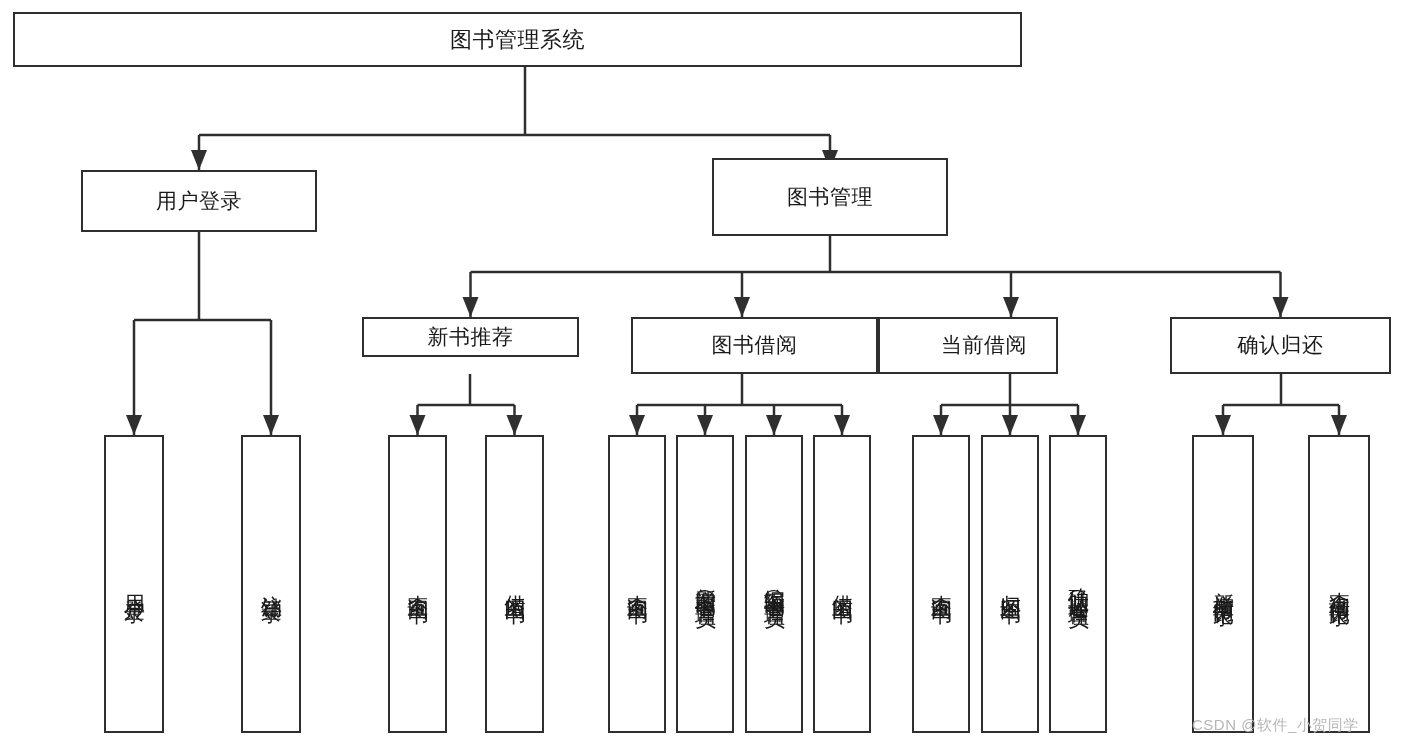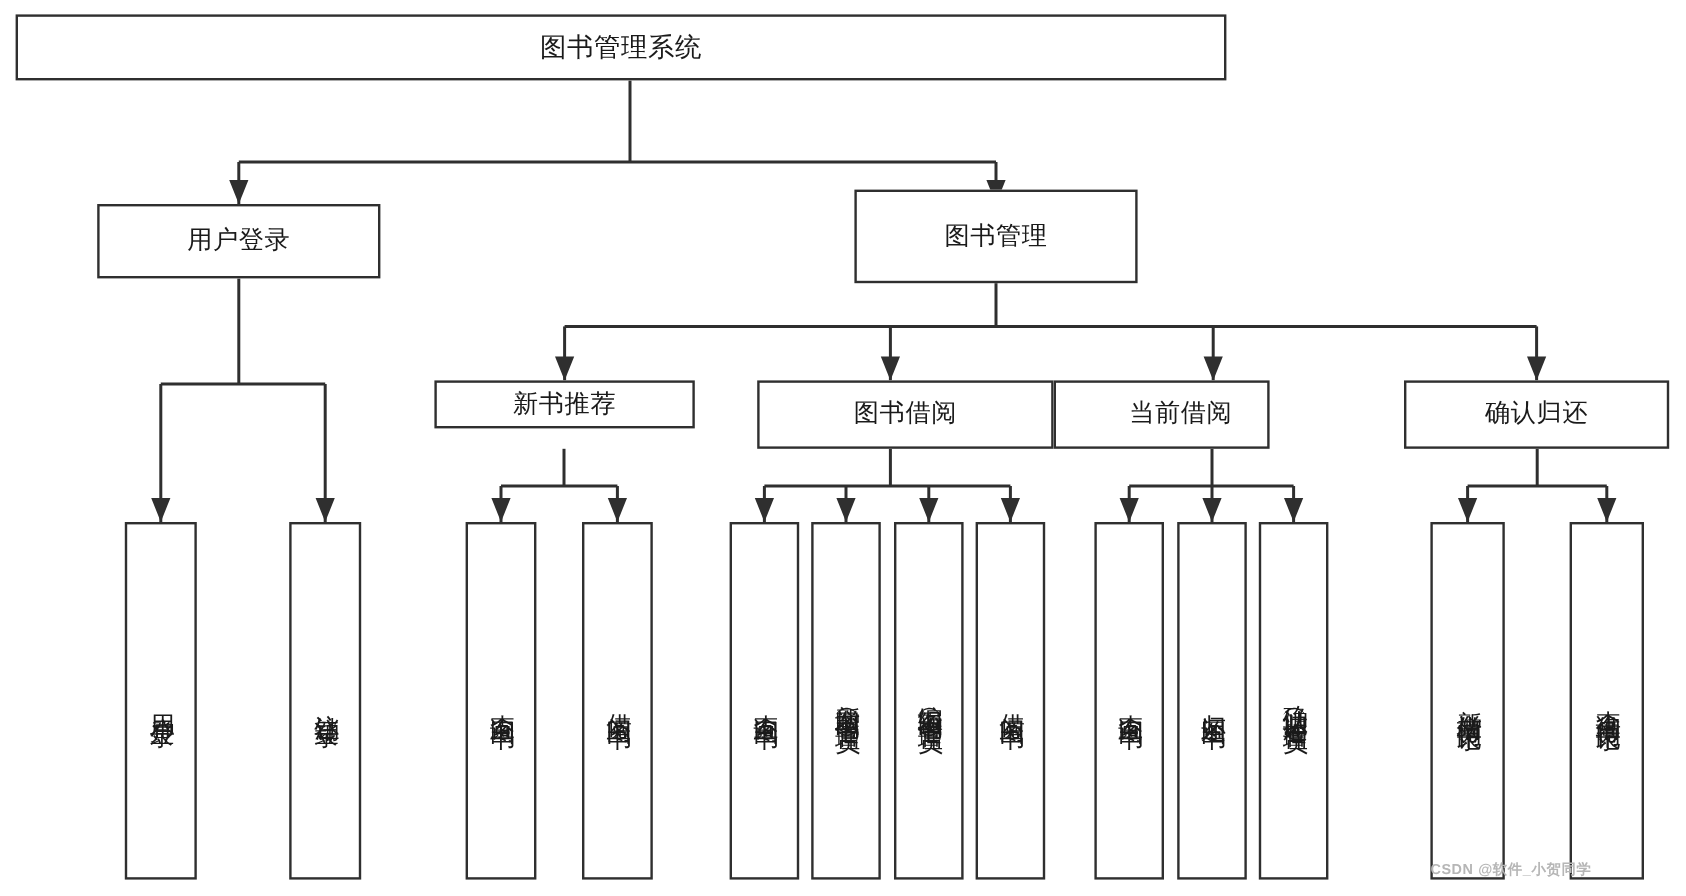--- a/index.html
+++ b/index.html
@@ -50,24 +50,23 @@
     text-orientation: upright;
     font-size: 21px;
     letter-spacing: 3px;
   }
   .node.root .node-label {
     font-size: 22px;
   }
   .watermark {
     position: absolute;
     color: #b6b6b6;
-    font-size: 12px;
+    font-size: 15px;
     white-space: nowrap;
     letter-spacing: 0.5px;
-    font-weight: bold;
   }
 </style>
 </head>
 <body>
 
 <div id="canvas">
   <svg id="wires" viewBox="0 0 1405 747">
       <line x1="525" y1="67" x2="525" y2="135" stroke="#2f2f2f" stroke-width="2.5"></line>
       <line x1="199" y1="135" x2="830" y2="135" stroke="#2f2f2f" stroke-width="2.5"></line>
       <line x1="199" y1="135" x2="199" y2="170" stroke="#2f2f2f" stroke-width="2.5"></line>

